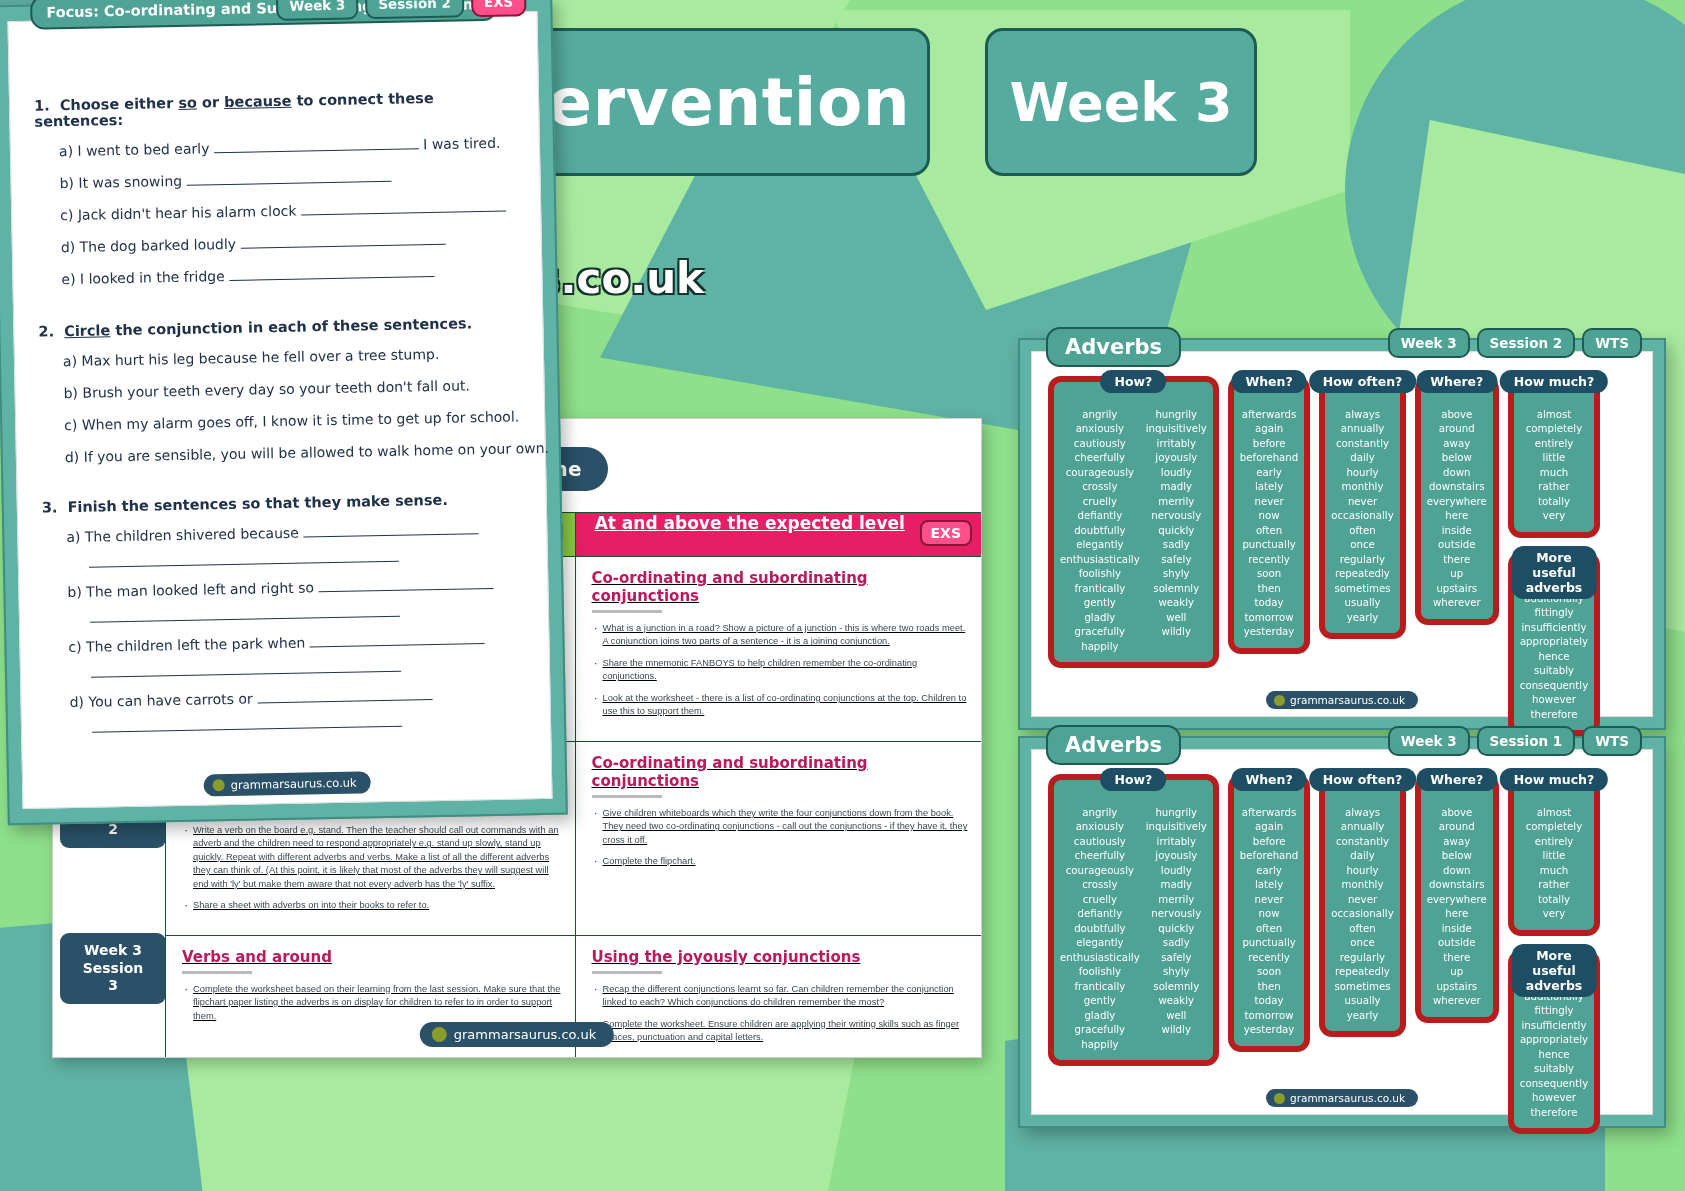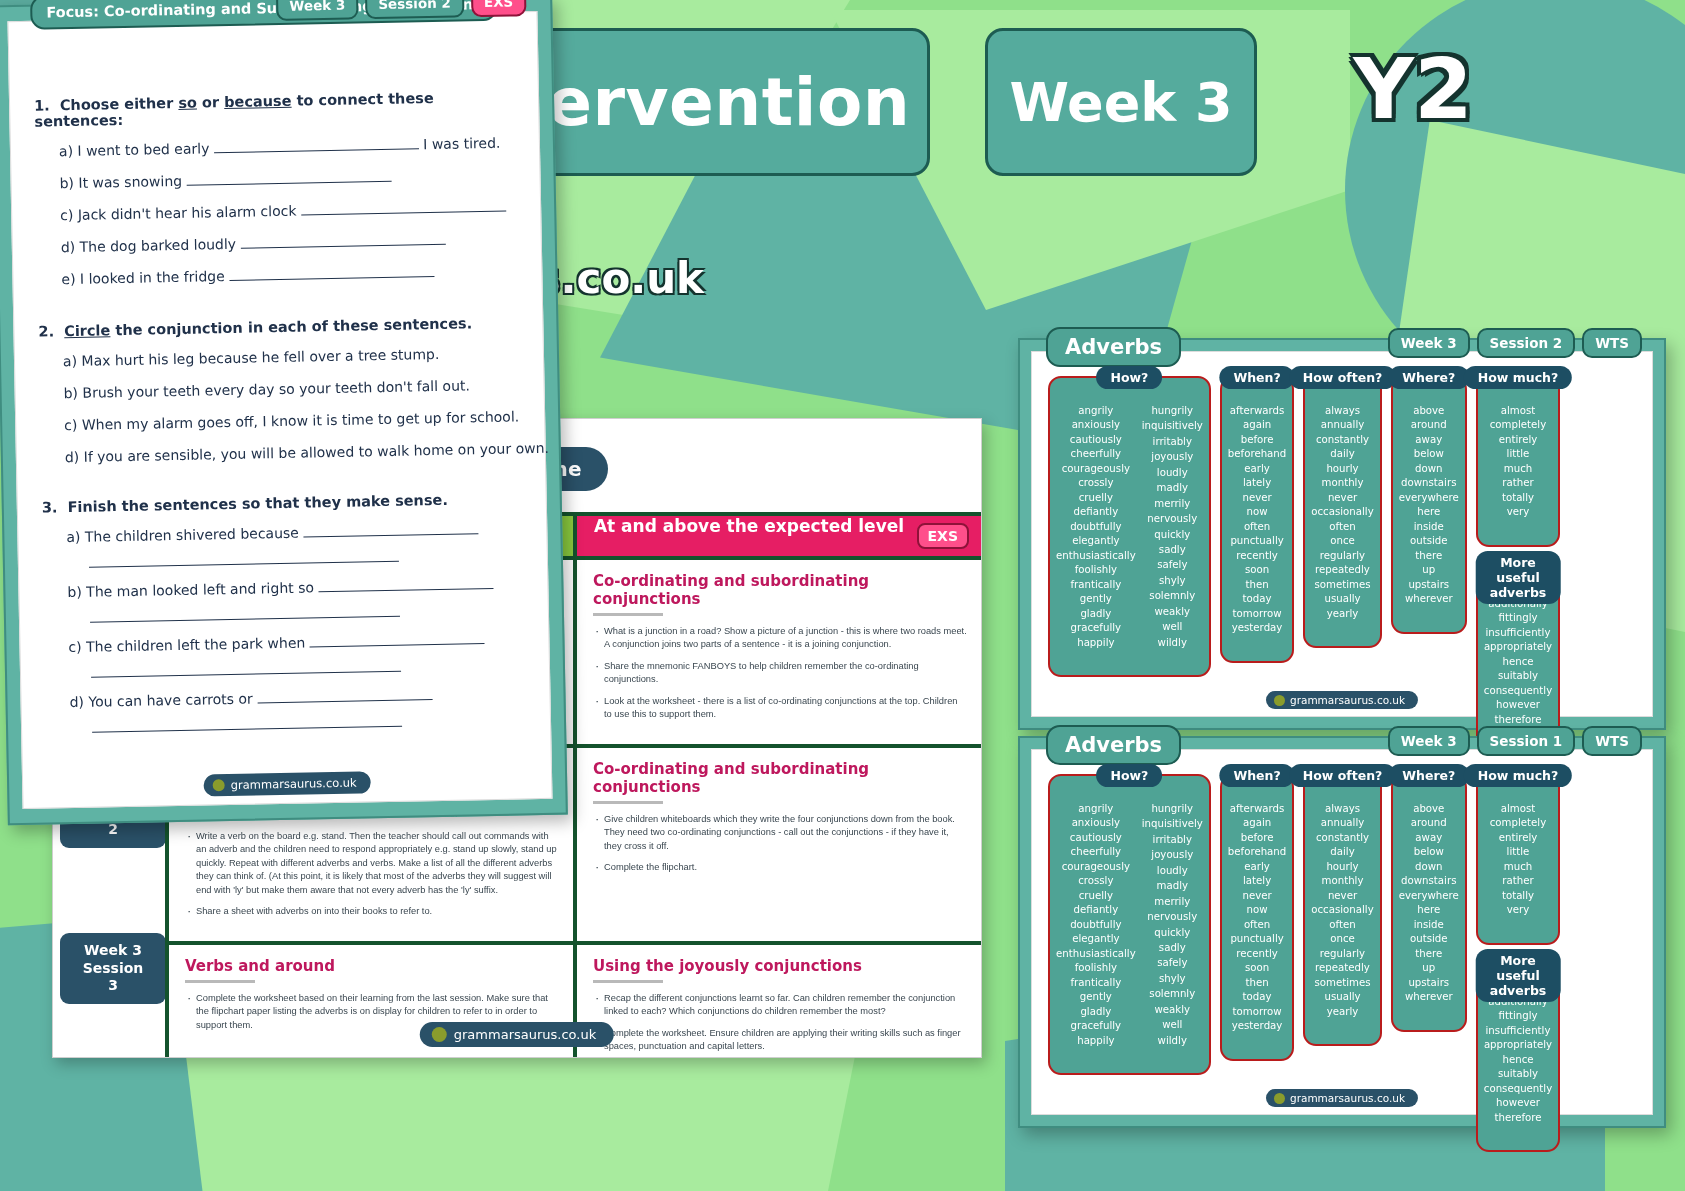--- a/index.html
+++ b/index.html
@@ -142,21 +142,21 @@
   #doc-part-one .doc-titlepill {
     position: absolute; left: 42px; top: 28px;
     background: #2a5168; color: #fff;
     border-radius: 22px;
     padding: 10px 26px;
     font-size: 20px; font-weight: bold;
     font-family: "DejaVu Sans", sans-serif;
     letter-spacing: 0.3px;
   }
   .tbl { position: absolute; left: 112px; top: 93px; width: 820px; border-collapse: collapse; }
-  .tbl th, .tbl td { border: 4px solid #14532d; vertical-align: top; }
+  .tbl th, .tbl td { border: 1px solid #14532d; vertical-align: top; text-decoration: underline; }
   .tbl th.head-wts {
     background: #8bcc3f; color: #ffffff; height: 44px;
     font-size: 17px; font-family: "DejaVu Sans", sans-serif;
     position: relative; padding: 0 60px 0 0;
   }
   .tbl th.head-exs {
     background: #e61e64; color: #ffffff; height: 44px;
     font-size: 17px; font-family: "DejaVu Sans", sans-serif;
     position: relative; padding: 0 60px 0 0;
   }
@@ -266,40 +266,39 @@
     padding: 6px 17px; font-size: 21px; font-weight: bold;
     font-family: "DejaVu Sans", sans-serif;
   }
   .p-badges { position: absolute; right: 10px; top: -24px; display: flex; gap: 7px; }
   .cols {
     position: absolute; left: 16px; right: 12px; top: 24px;
     display: flex; gap: 9px; align-items: flex-start;
   }
   .adv-col {
     background: #4fa395;
-    border: 2px solid #b91c1c;
+    border: 6px solid #b91c1c;
     border-radius: 13px;
-    padding: 26px 6px 25px 6px;
+    padding: 26px 6px 8px 6px;
     position: relative;
     display: flex; gap: 6px; justify-content: center;
   }
   .adv-col .col-head {
     position: absolute; left: 50%; transform: translateX(-50%);
     top: -12px;
     background: #1d4e63; color: #ffffff;
     border-radius: 12px; padding: 4px 14px;
     font-size: 12.5px; font-weight: bold; white-space: nowrap;
     font-family: "DejaVu Sans", sans-serif;
   }
   .adv-list {
     display: flex; flex-direction: column; align-items: center;
     color: #ffffff; font-size: 10.2px; line-height: 1.42;
     font-family: "DejaVu Sans", sans-serif;
     text-align: center;
-    justify-content: space-between;
   }
   .adv-col.wide { min-width: 155px; }
   .poster-footer {
     position: absolute; left: 50%; transform: translateX(-50%);
     bottom: 7px;
     background: #2a5168; color: #fff;
     border-radius: 13px; padding: 3px 13px 3px 8px;
     font-size: 10.5px; display: flex; align-items: center; gap: 5px;
     font-family: "DejaVu Sans", sans-serif;
   }
@@ -322,23 +321,20 @@
   <div class="bg-shape bg-circle-small"></div>
   <div class="bg-shape bg-teal-bottom"></div>
   <div class="bg-shape bg-lightgreen-bottom"></div>
   <div class="bg-shape bg-teal-bottom-right"></div>
 
   <div class="banner" id="title-banner">
     <span class="txt">Grammar Intervention</span>
   </div>
   <div class="banner" id="week-banner">
     <span class="txt">Week 3</span>
-  </div>
-  <div id="year-badge">
-    <span class="txt">Y2</span>
   </div>
 
   <div id="brand">
     <div class="logo-circle">
       <div class="logo-dino">
         <span>G</span>
       </div>
     </div>
     <span class="brand-text">grammarsaurus.co.uk</span>
   </div>

